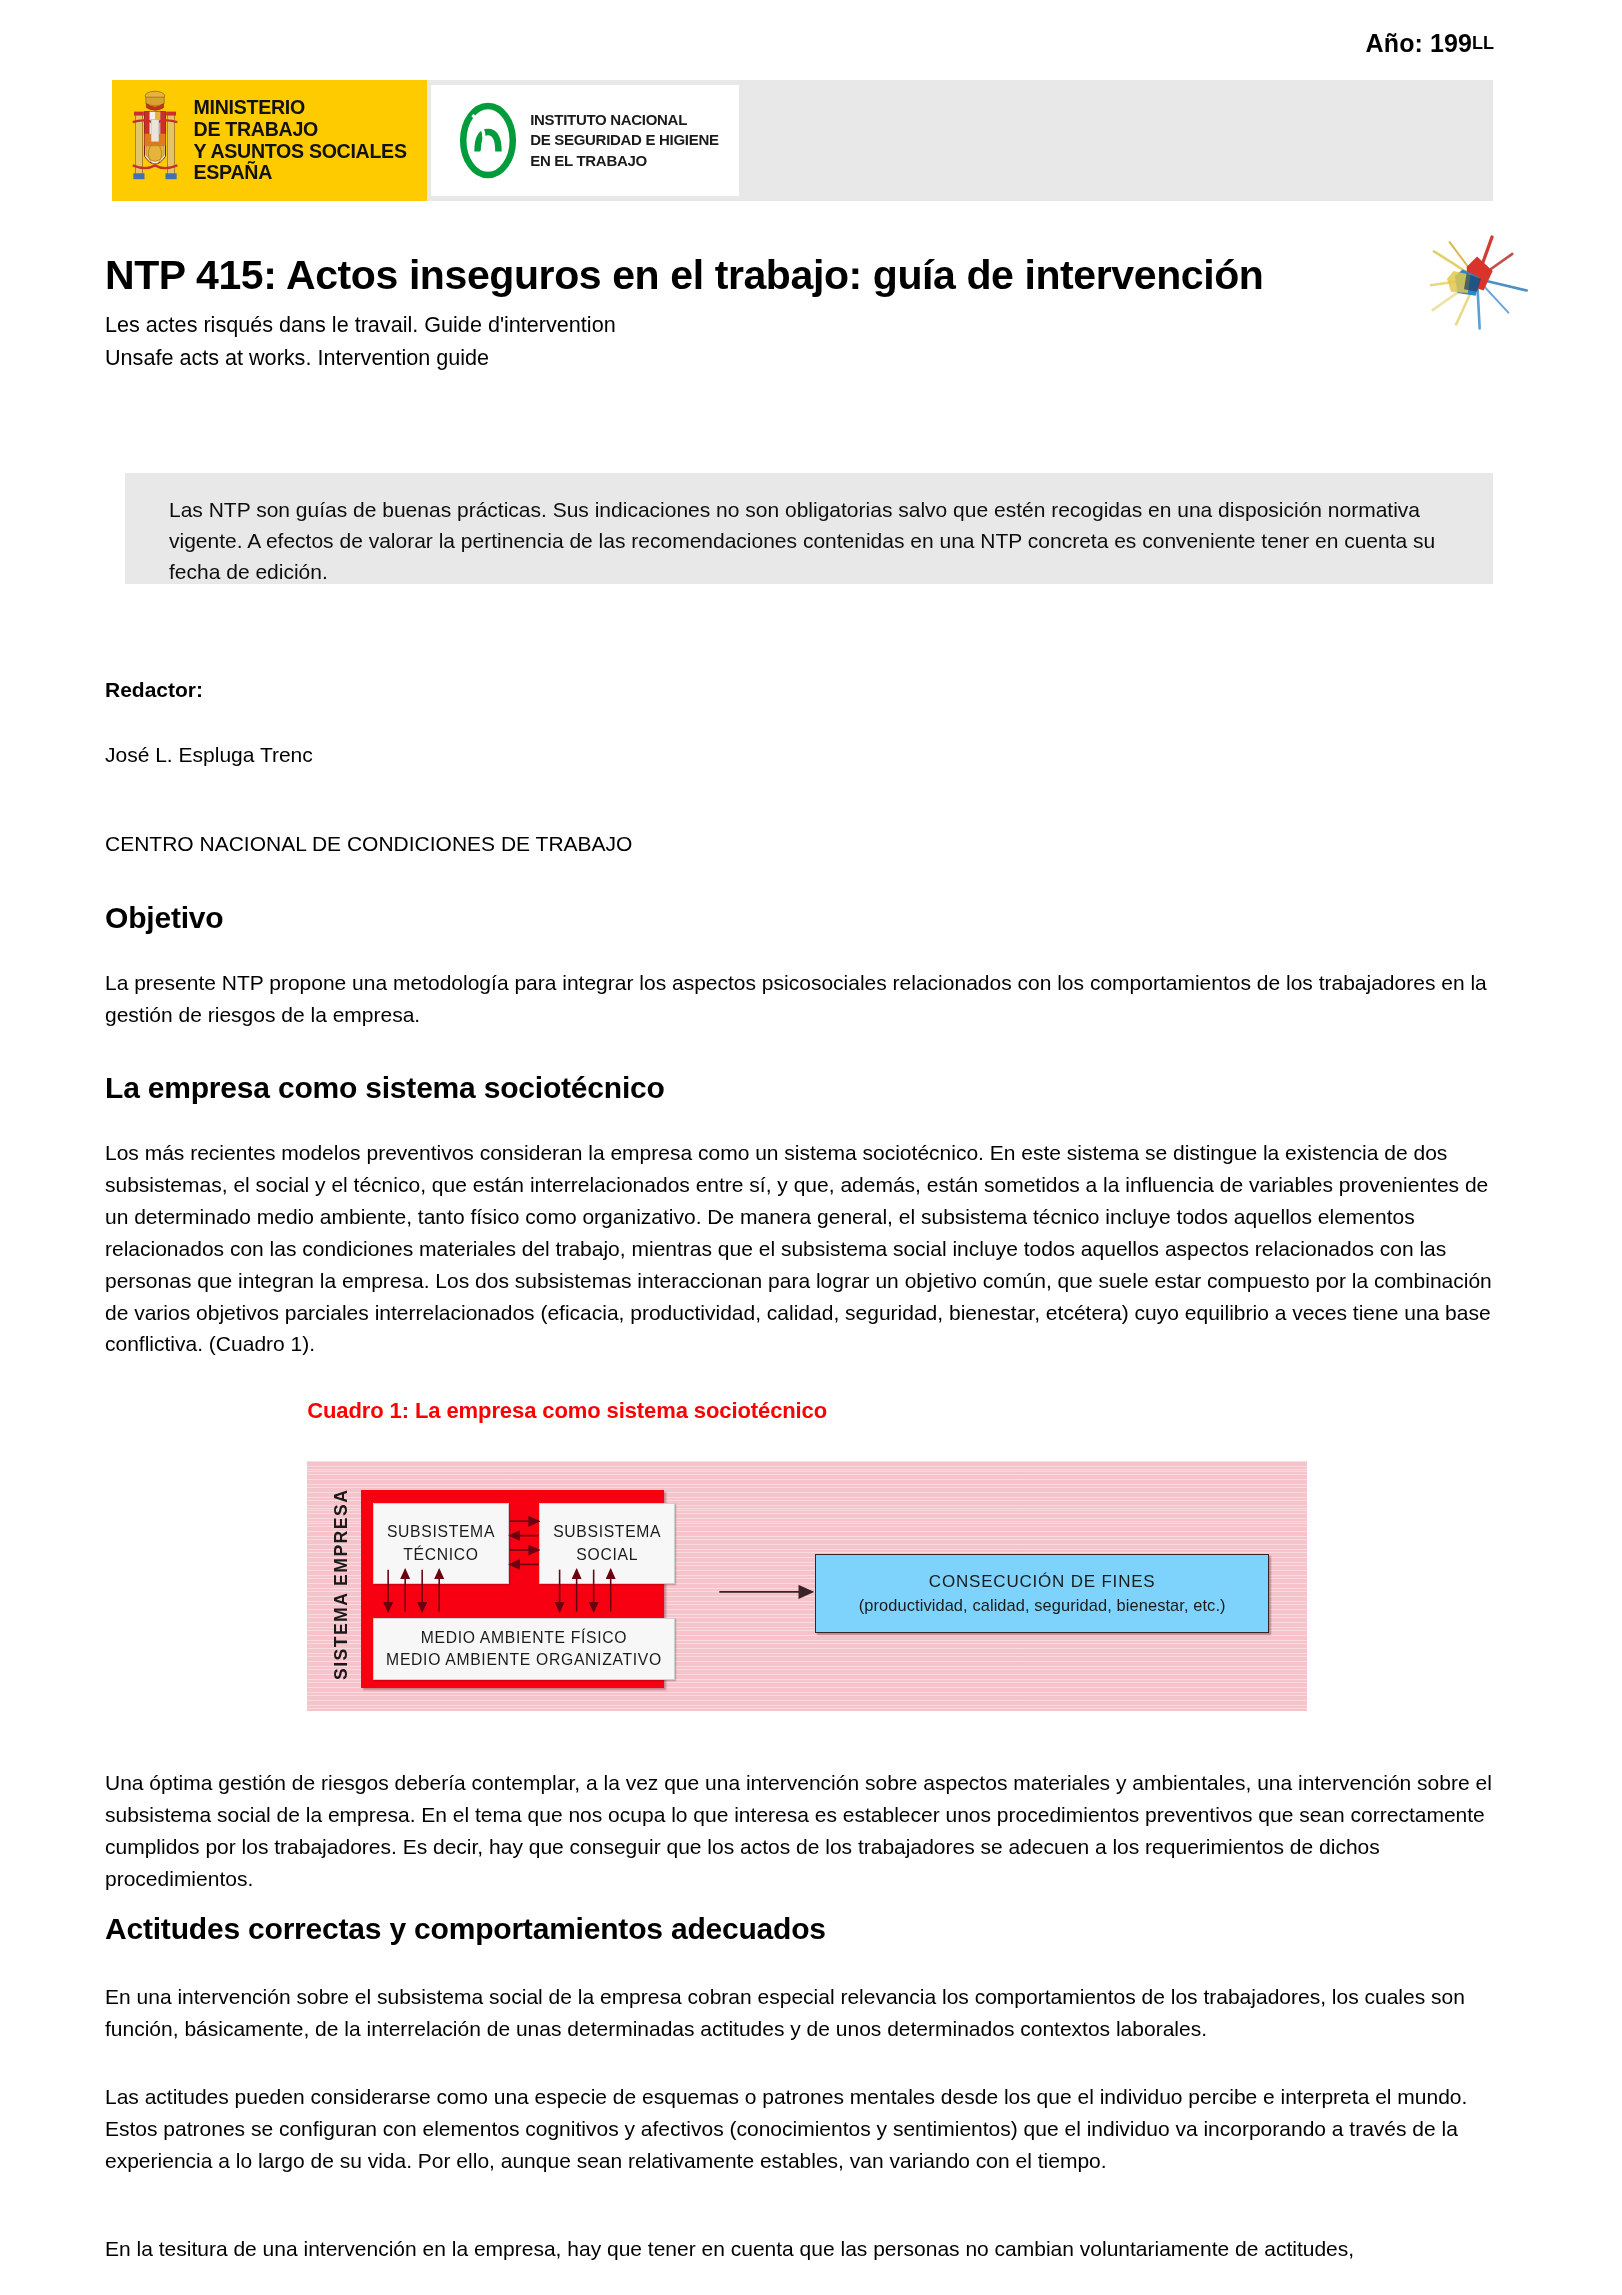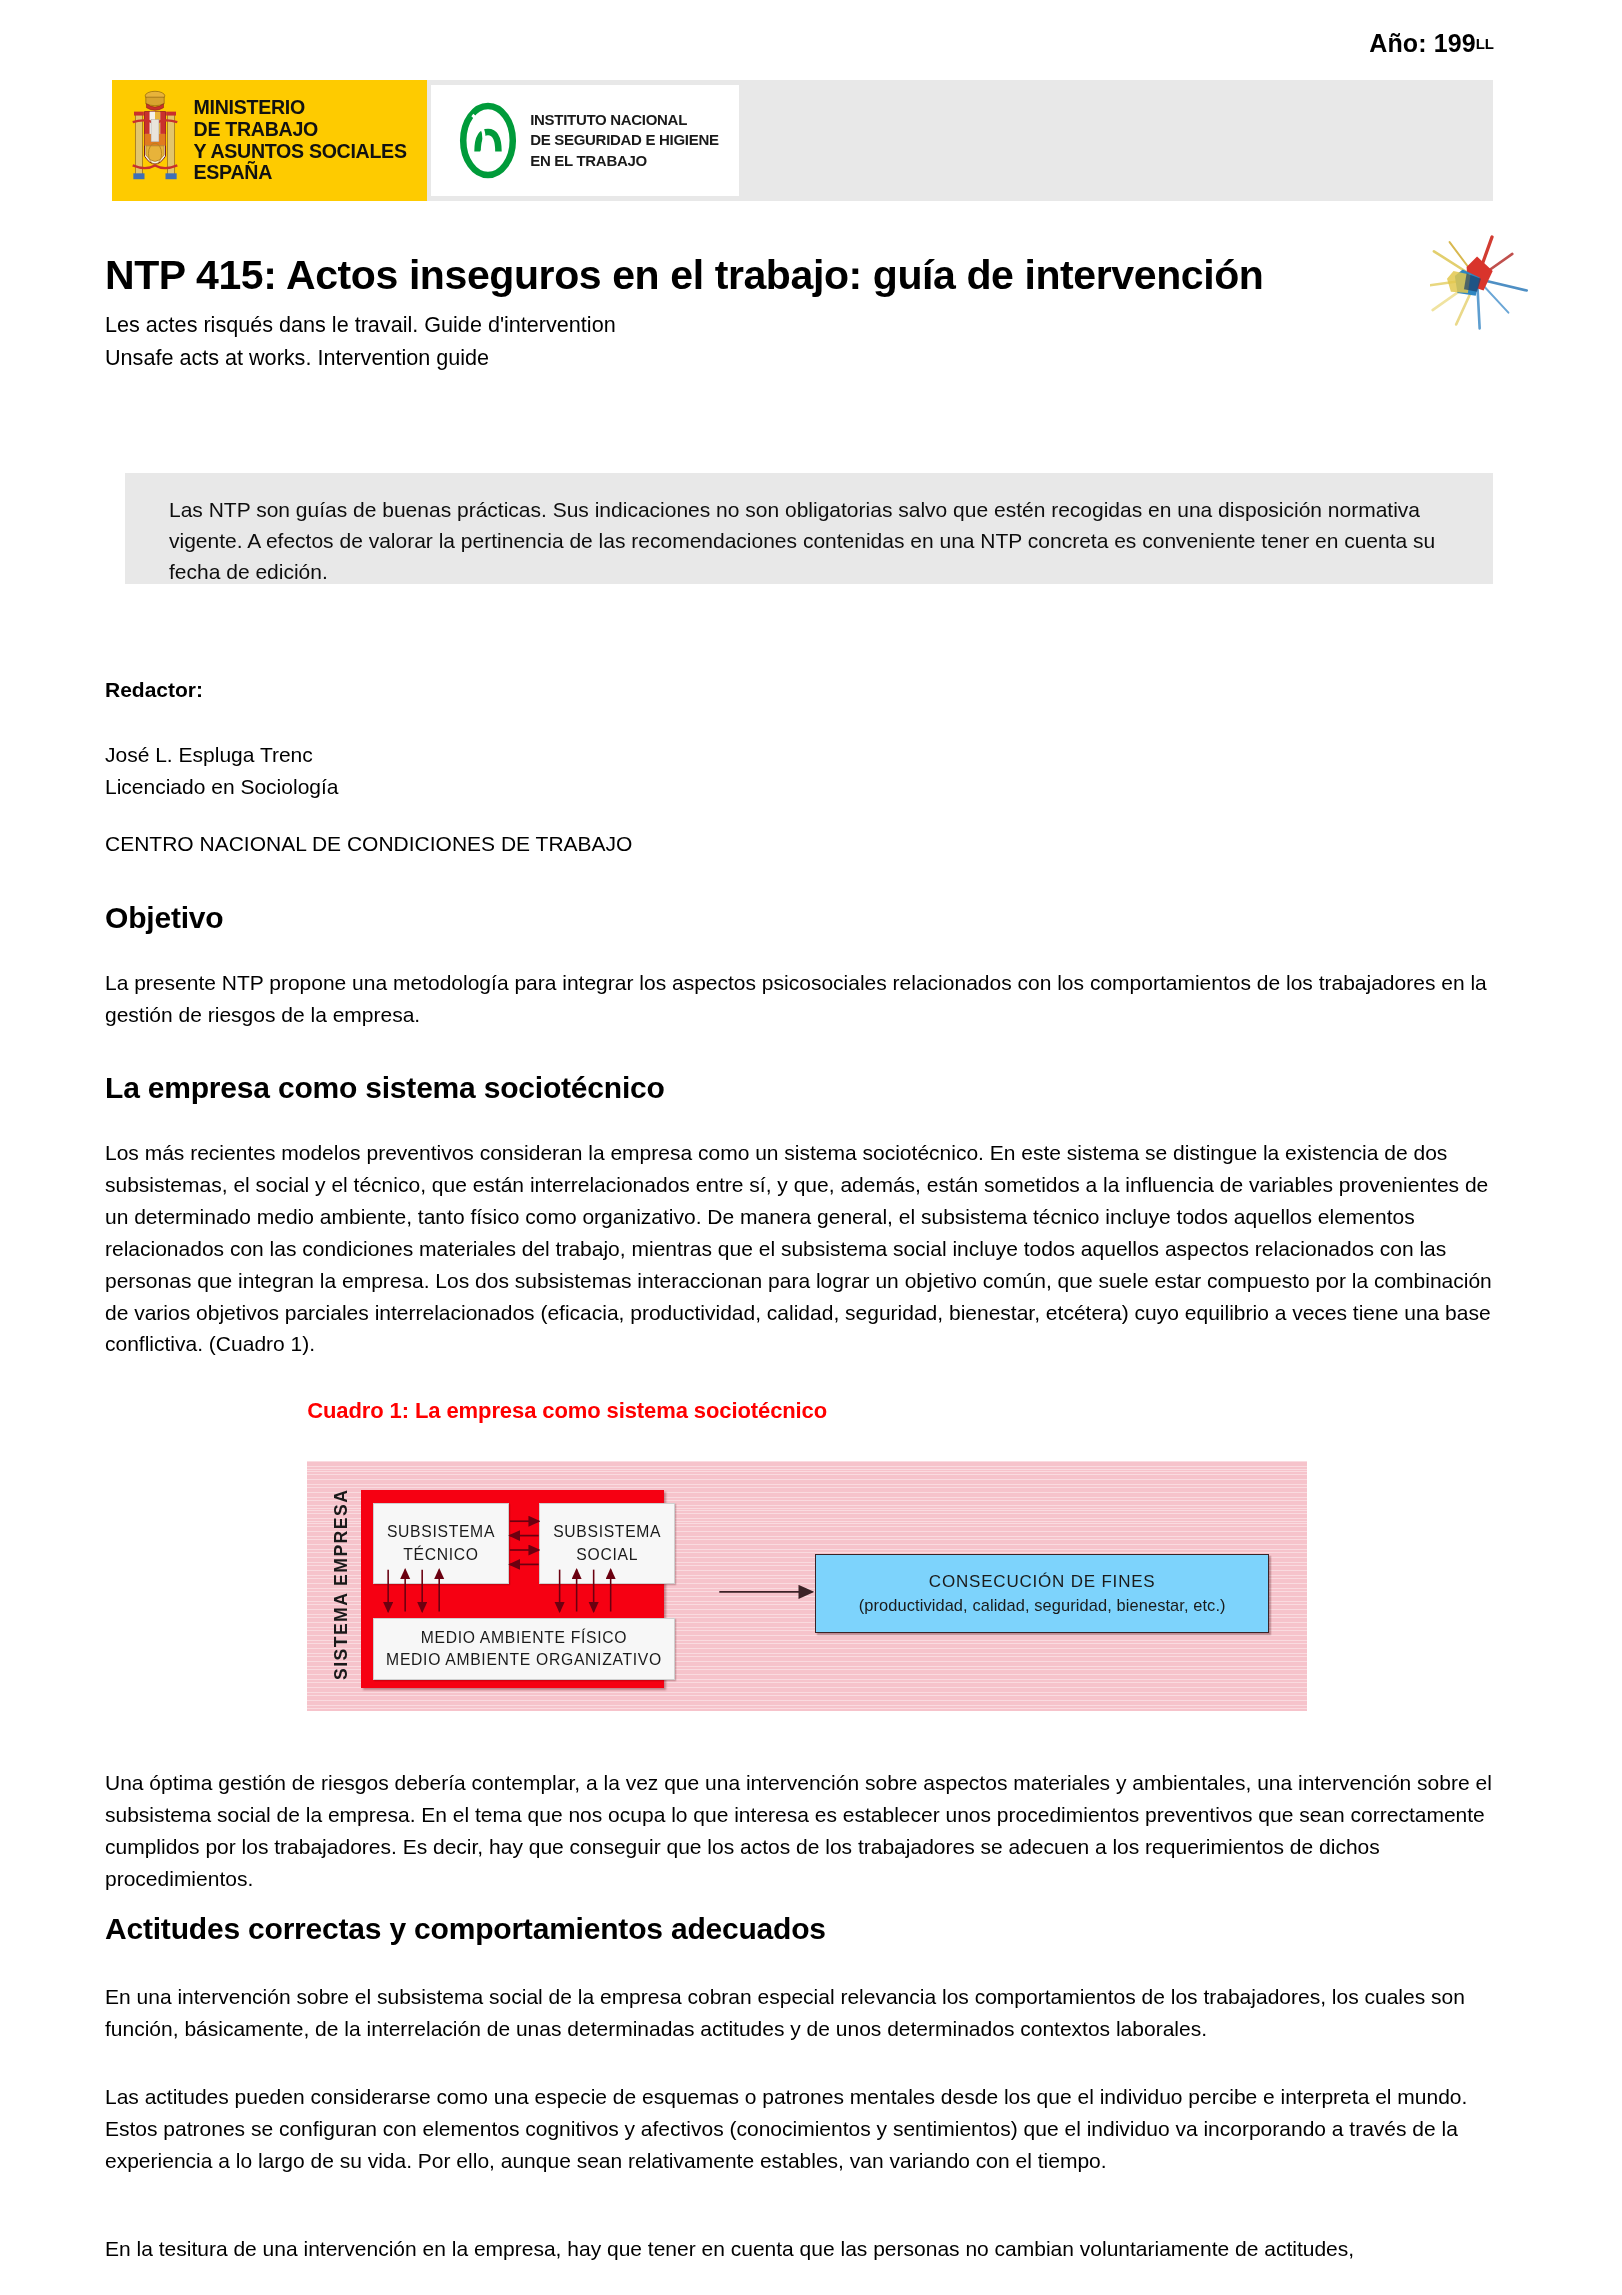--- a/index.html
+++ b/index.html
@@ -28,21 +28,21 @@
   .year-line {
     position: absolute;
     top: 29px;
     right: 128px;
     font-size: 25px;
     font-weight: bold;
     letter-spacing: 0.1px;
     white-space: nowrap;
   }
   .year-line .year-sup {
-    font-size: 15px;
+    font-size: 18px;
     font-weight: bold;
     vertical-align: 2.6px;
     letter-spacing: 0;
   }
 
   
   .header-band {
     position: absolute;
     left: 112px;
     top: 80px;
@@ -371,21 +371,20 @@
   <div class="disclaimer">
     <p>Las NTP son guías de buenas prácticas. Sus indicaciones no son obligatorias salvo que estén recogidas en una disposición normativa vigente. A efectos de valorar la pertinencia de las recomendaciones contenidas en una NTP concreta es conveniente tener en cuenta su fecha de edición.</p>
   </div>
 
   <div class="block" style="top:674px;">
     <div class="label-bold">Redactor:</div>
   </div>
 
   <div class="block" style="top:739px;">
     <div class="para-tight">José L. Espluga Trenc</div>
-    <div class="para-tight">Licenciado en Sociología</div>
   </div>
 
   <div class="block" style="top:828px;">
     <div class="para-tight">CENTRO NACIONAL DE CONDICIONES DE TRABAJO</div>
   </div>
 
   <div class="block" style="top:900px;">
     <h2 class="section">Objetivo</h2>
   </div>
   <div class="block" style="top:967px;">

